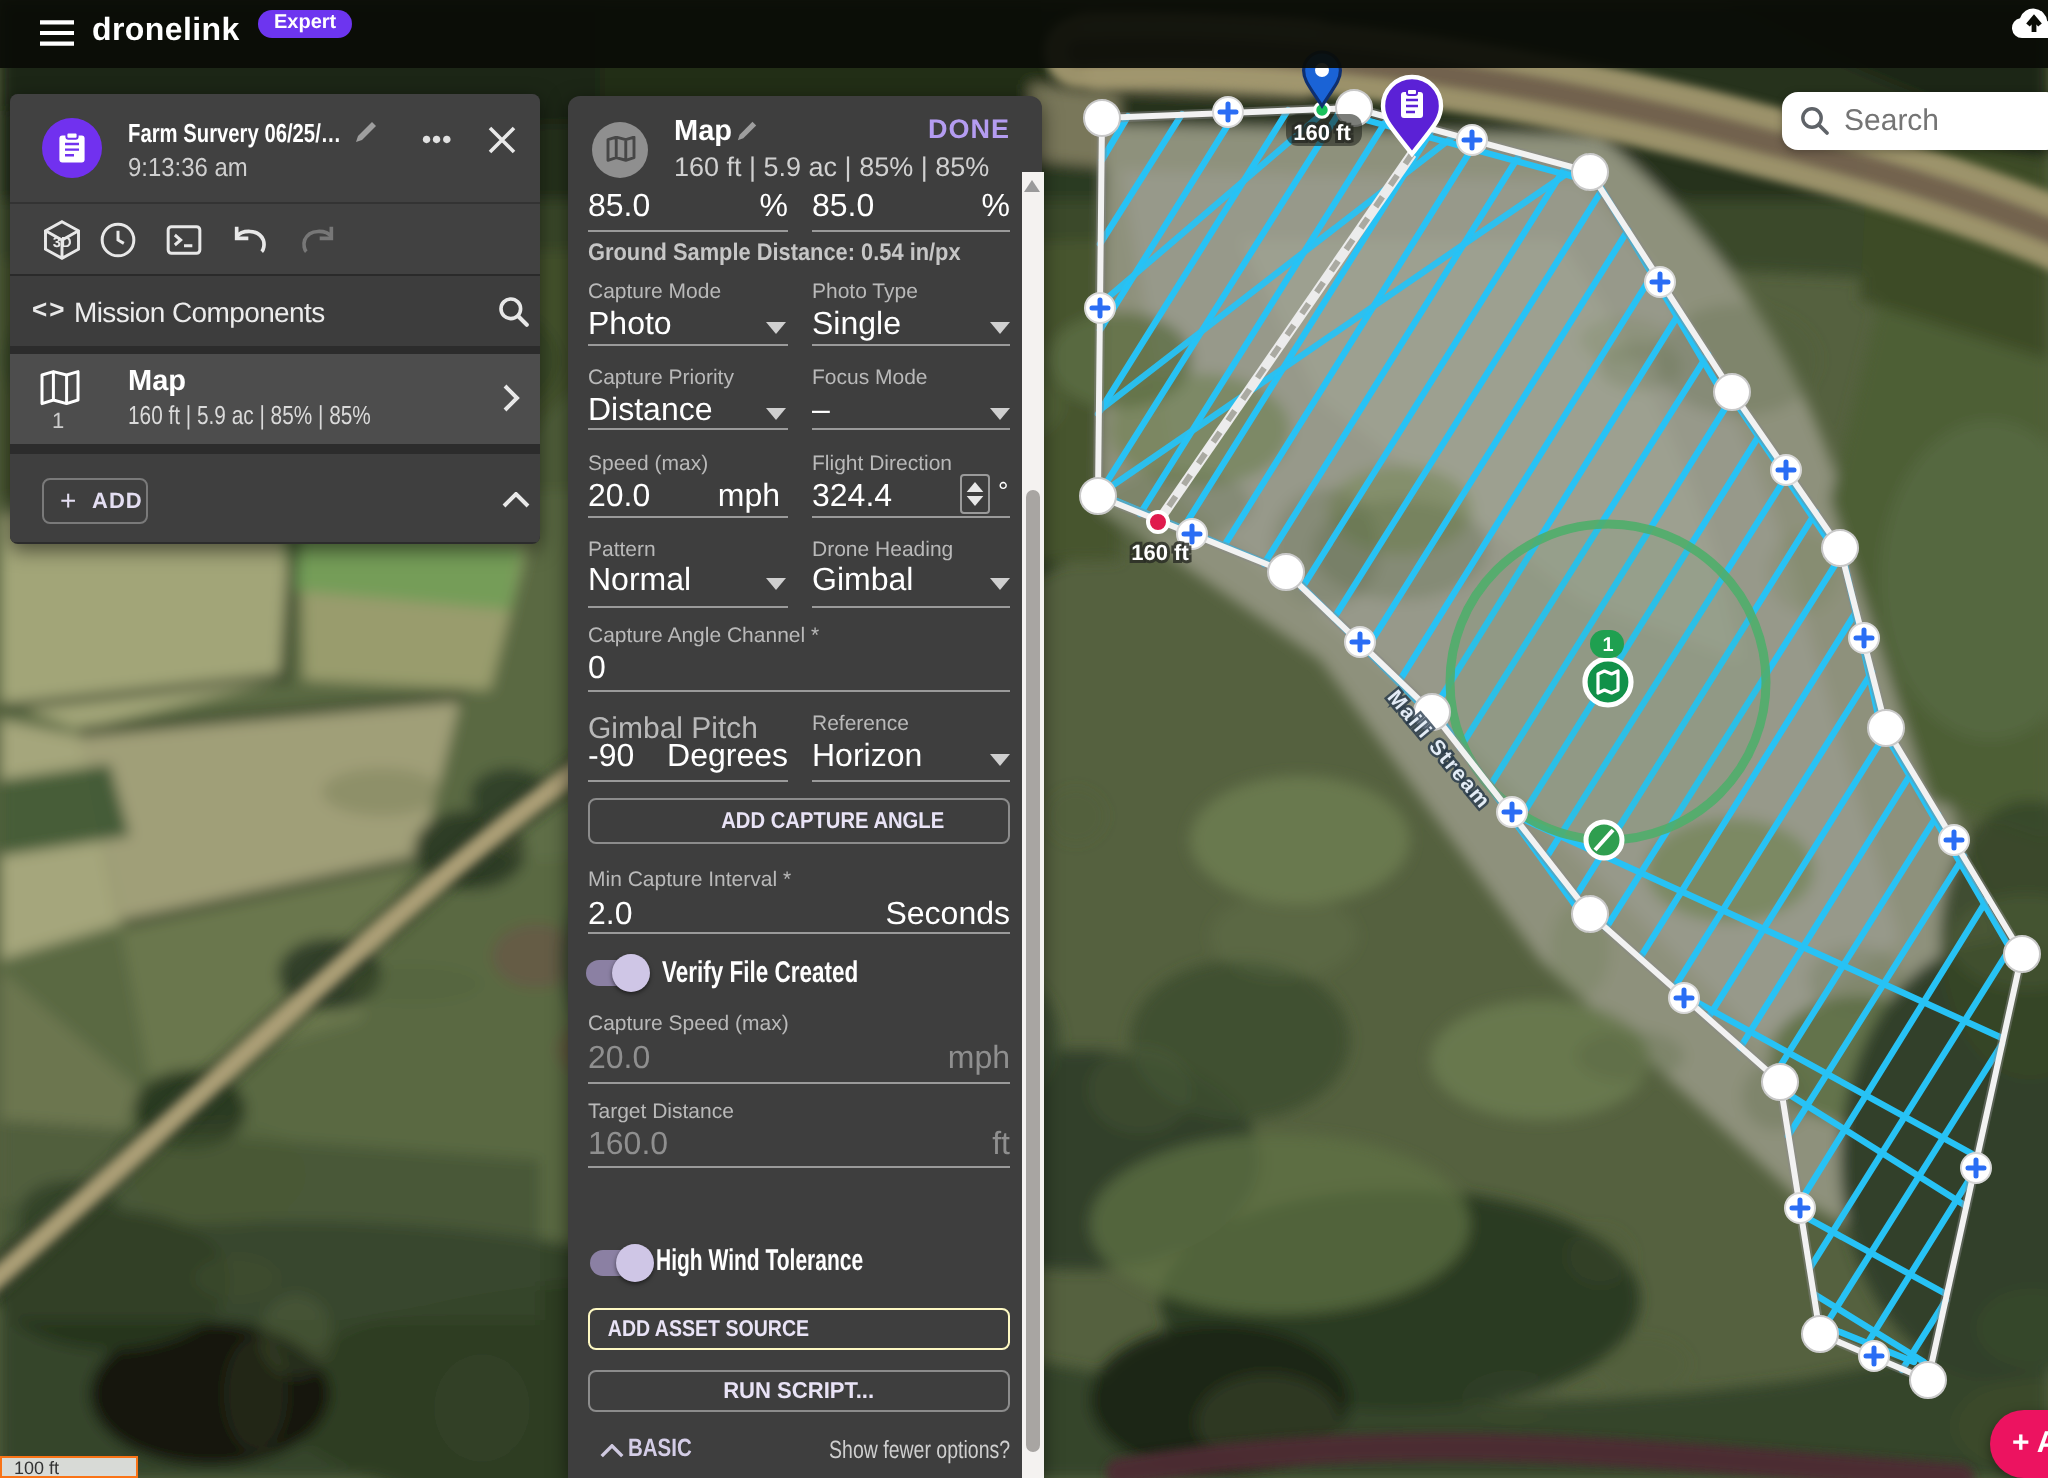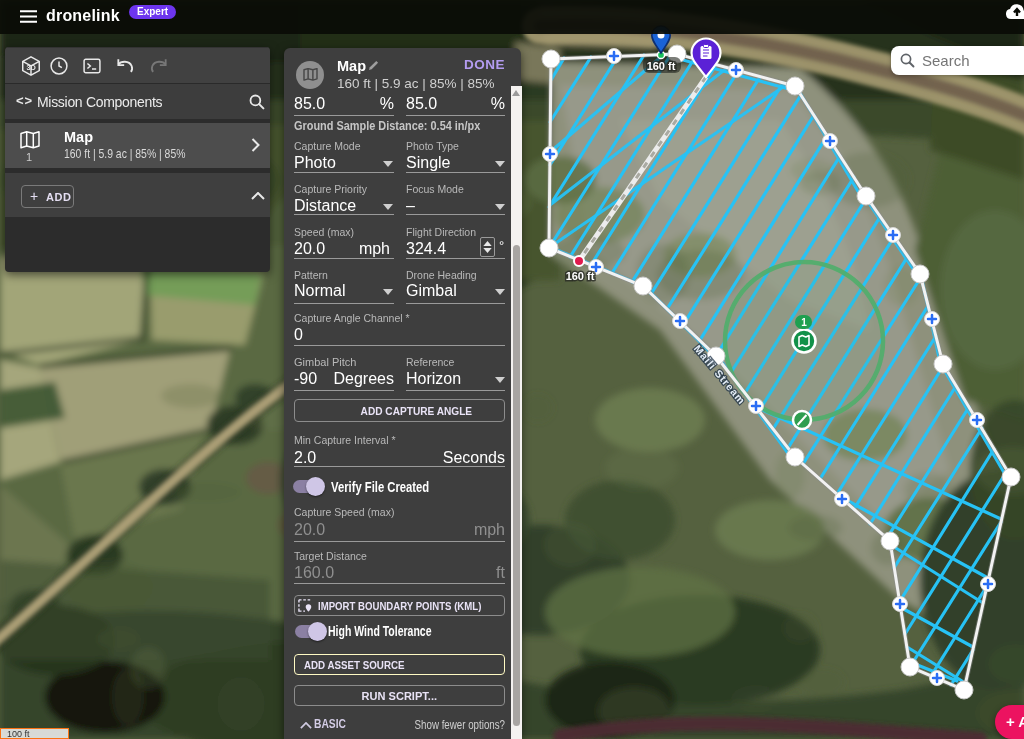--- a/index.html
+++ b/index.html
@@ -330,20 +330,38 @@
       </svg>
   <span style="position:absolute;left:46px;top:7px;font-size:16px;font-weight:bold;color:#fff;letter-spacing:.2px;">dronelink</span>
   <span style="position:absolute;left:129px;top:5px;height:14px;padding:0 8px;border-radius:8px;background:#6d35ef;color:#fff;font-size:10px;font-weight:bold;line-height:14px;">Expert</span>
   <svg width="26" height="18" viewBox="0 0 26 18" style="position:absolute;left:1004px;top:3px">
         <path d="M7,16 a5,5 0 0 1 -1,-9.9 a7,7 0 0 1 13.6,1.4 a4.5,4.5 0 0 1 0.4,8.5 Z" fill="#fff"></path>
         <path d="M13,13 V7.5 M10,9.5 L13,6 L16,9.5" stroke="#0a0c06" stroke-width="2.4" fill="none"></path>
       </svg>
 </div>
 
 <div class="panel" id="left" style="left:5px;top:47px;width:265px;height:225px;background:#2c2c2c;overflow:hidden;">
+  <div style="position:relative;background:#414141;height:54px;">
+    <div style="position:absolute;left:16px;top:12px;width:30px;height:30px;border-radius:50%;background:#7131ef;">
+      <svg width="14" height="16" viewBox="0 0 14 16" style="position:absolute;left:8px;top:7px">
+            <rect x="0.7" y="1.8" width="12.6" height="13.5" rx="1.5" fill="#fff"></rect>
+            <rect x="4.2" y="0.2" width="5.6" height="3.2" rx="1" fill="#fff" stroke="#7131ef" stroke-width="1"></rect>
+            <path d="M3.5,6 H10.5 M3.5,8.8 H10.5 M3.5,11.6 H8" stroke="#7131ef" stroke-width="1.2"></path>
+          </svg>
+    </div>
+    <span style="position:absolute;left:59px;top:12px;font-size:13px;font-weight:bold;color:#fff;white-space:nowrap;display:inline-block;transform:scaleX(0.78);transform-origin:0 0;">Farm Survery 06/25/…</span>
+    <svg width="12" height="12" viewBox="0 0 12 12" style="position:absolute;left:172px;top:13px">
+          <path d="M1,11 L2,8 L9,1 L11,3 L4,10 Z" fill="#9e9e9e"></path>
+        </svg>
+    <span style="position:absolute;left:59px;top:29px;font-size:13px;color:#cfcfcf;display:inline-block;transform:scaleX(0.92);transform-origin:0 0;">9:13:36 am</span>
+    <span style="position:absolute;left:206px;top:15px;font-size:13px;font-weight:bold;color:#e0e0e0;letter-spacing:0.5px;">•••</span>
+    <svg width="14" height="14" viewBox="0 0 14 14" style="position:absolute;left:239px;top:16px">
+          <path d="M1,1 L13,13 M13,1 L1,13" stroke="#e8e8e8" stroke-width="1.8"></path>
+        </svg>
+  </div>
   <div style="position:relative;background:#414141;height:36px;border-top:1px solid #333;">
     <svg width="22" height="22" viewBox="0 0 24 24" style="position:absolute;left:15px;top:7px">
           <path d="M12,2 L21,7 V17 L12,22 L3,17 V7 Z M3,7 L12,12 L21,7 M12,12 V22" fill="none" stroke="#e8e8e8" stroke-width="1.6"></path>
           <text x="7" y="16" font-size="8" fill="#e8e8e8" font-weight="bold">3D</text>
         </svg>
     <svg width="20" height="20" viewBox="0 0 24 24" style="position:absolute;left:44px;top:8px">
           <circle cx="12" cy="12" r="9.5" fill="none" stroke="#e8e8e8" stroke-width="1.8"></circle>
           <path d="M12,6.5 V12 L15.5,14" fill="none" stroke="#e8e8e8" stroke-width="1.8"></path>
         </svg>
     <svg width="20" height="20" viewBox="0 0 24 24" style="position:absolute;left:77px;top:8px">
@@ -456,21 +474,21 @@
 <div style="position:absolute;left:10px;top:255px;width:100px;height:1px;background:#9a9a9a;"></div>
 <span style="position:absolute;left:122px;top:221px;font-size:10.5px;color:#b9b9b9;">Drone Heading</span>
 <span style="position:absolute;left:122px;top:234px;font-size:16px;color:#fff;">Gimbal</span>
 <svg width="10" height="6" viewBox="0 0 10 6" style="position:absolute;left:211px;top:241px">
         <path d="M0,0 L5,6 L10,0 Z" fill="#cfcfcf"></path>
       </svg>
 <div style="position:absolute;left:122px;top:255px;width:99px;height:1px;background:#9a9a9a;"></div>
 <span style="position:absolute;left:10px;top:264px;font-size:10.5px;color:#b9b9b9;">Capture Angle Channel *</span>
 <span style="position:absolute;left:10px;top:278px;font-size:16px;color:#fff;">0</span>
 <div style="position:absolute;left:10px;top:297px;width:211px;height:1px;background:#9a9a9a;"></div>
-<span style="position:absolute;left:10px;top:308px;font-size:11px;color:#b9b9b9;">Gimbal Pitch</span>
+<span style="position:absolute;left:10px;top:308px;font-size:15px;color:#b9b9b9;">Gimbal Pitch</span>
 <span style="position:absolute;left:10px;top:322px;font-size:16px;color:#fff;">-90</span>
 <span style="position:absolute;right:127px;top:322px;font-size:16px;color:#fff;">Degrees</span>
 <div style="position:absolute;left:10px;top:342px;width:100px;height:1px;background:#9a9a9a;"></div>
 <span style="position:absolute;left:122px;top:308px;font-size:10.5px;color:#b9b9b9;">Reference</span>
 <span style="position:absolute;left:122px;top:322px;font-size:16px;color:#fff;">Horizon</span>
 <svg width="10" height="6" viewBox="0 0 10 6" style="position:absolute;left:211px;top:329px">
         <path d="M0,0 L5,6 L10,0 Z" fill="#cfcfcf"></path>
       </svg>
 <div style="position:absolute;left:122px;top:342px;width:99px;height:1px;background:#9a9a9a;"></div>
 <div style="position:absolute;left:10px;top:351px;width:211px;height:23px;border:1px solid #8c8c8c;border-radius:4px;text-align:center;line-height:22px;font-size:11.5px;font-weight:bold;color:#e9e3f6;white-space:nowrap;padding-left:33px;"><span style="display:inline-block;transform:scaleX(0.88);">ADD CAPTURE ANGLE</span></div>
@@ -482,24 +500,20 @@
 <div style="position:absolute;left:22px;top:429px;width:19px;height:19px;border-radius:50%;background:#cfc6e6;box-shadow:0 1px 2px rgba(0,0,0,.5);"></div>
 <span style="position:absolute;left:47px;top:430px;font-size:15px;font-weight:bold;color:#fff;white-space:nowrap;display:inline-block;transform:scaleX(0.75);transform-origin:0 0;">Verify File Created</span>
 <span style="position:absolute;left:10px;top:458px;font-size:10.5px;color:#b9b9b9;">Capture Speed (max)</span>
 <span style="position:absolute;left:10px;top:473px;font-size:16px;color:#8f8f8f;">20.0</span>
 <span style="position:absolute;right:16px;top:473px;font-size:16px;color:#8f8f8f;">mph</span>
 <div style="position:absolute;left:10px;top:493px;width:211px;height:1px;background:#9a9a9a;"></div>
 <span style="position:absolute;left:10px;top:502px;font-size:10.5px;color:#b9b9b9;">Target Distance</span>
 <span style="position:absolute;left:10px;top:516px;font-size:16px;color:#8f8f8f;">160.0</span>
 <span style="position:absolute;right:16px;top:516px;font-size:16px;color:#8f8f8f;">ft</span>
 <div style="position:absolute;left:10px;top:535px;width:211px;height:1px;background:#9a9a9a;"></div>
-<div style="position:absolute;left:10px;top:547px;width:211px;height:21px;border:1px solid #8c8c8c;border-radius:4px;text-align:center;line-height:20px;font-size:10.8px;font-weight:bold;color:#e9e3f6;white-space:nowrap;"><svg width="14" height="13" viewBox="0 0 16 15" style="vertical-align:-2px;margin-right:6px">
-          <path d="M1,1 H4 M6,1 H9 M11,1 H14 M1,1 V4 M1,6 V9 M1,11 V14 H4 M6,14 H8" stroke="#e9e3f6" stroke-width="1.6" fill="none"></path>
-          <path d="M12,6 a3.2,3.2 0 0 1 3.2,3.2 c0,2.4 -3.2,5.3 -3.2,5.3 s-3.2,-2.9 -3.2,-5.3 A3.2,3.2 0 0 1 12,6 Z" fill="#e9e3f6"></path>
-        </svg><span style="display:inline-block;transform:scaleX(0.89);transform-origin:0 50%;">IMPORT BOUNDARY POINTS (KML)</span></div>
 <div style="position:absolute;left:11px;top:577px;width:31px;height:13px;border-radius:7px;background:#8b80a3;"></div>
 <div style="position:absolute;left:24px;top:574px;width:19px;height:19px;border-radius:50%;background:#cfc6e6;box-shadow:0 1px 2px rgba(0,0,0,.5);"></div>
 <span style="position:absolute;left:44px;top:574px;font-size:15px;font-weight:bold;color:#fff;white-space:nowrap;display:inline-block;transform:scaleX(0.70);transform-origin:0 0;">High Wind Tolerance</span>
 <div style="position:absolute;left:10px;top:606px;width:211px;height:21px;border:1px solid #fef9c3;border-radius:4px;text-align:left;line-height:20px;font-size:11.5px;font-weight:bold;color:#e9e3f6;white-space:nowrap;"><span style="display:inline-block;transform:scaleX(0.85);">ADD ASSET SOURCE</span></div>
 <div style="position:absolute;left:10px;top:637px;width:211px;height:21px;border:1px solid #8c8c8c;border-radius:4px;text-align:center;line-height:20px;font-size:11.5px;font-weight:bold;color:#e9e3f6;white-space:nowrap;"><span style="display:inline-block;transform:scaleX(0.96);">RUN SCRIPT...</span></div>
 <svg width="12" height="7" viewBox="0 0 14 8" style="position:absolute;left:16px;top:674px">
         <path d="M1,7 L7,1 L13,7" fill="none" stroke="#cfc9e0" stroke-width="2"></path>
       </svg>
 <span style="position:absolute;left:30px;top:669px;font-size:12.5px;font-weight:bold;color:#d4cde6;display:inline-block;transform:scaleX(0.82);transform-origin:0 0;">BASIC</span>
 <span style="position:absolute;right:16px;top:670px;font-size:12.5px;color:#cfcfcf;display:inline-block;transform:scaleX(0.78);transform-origin:100% 0;">Show fewer options?</span>

